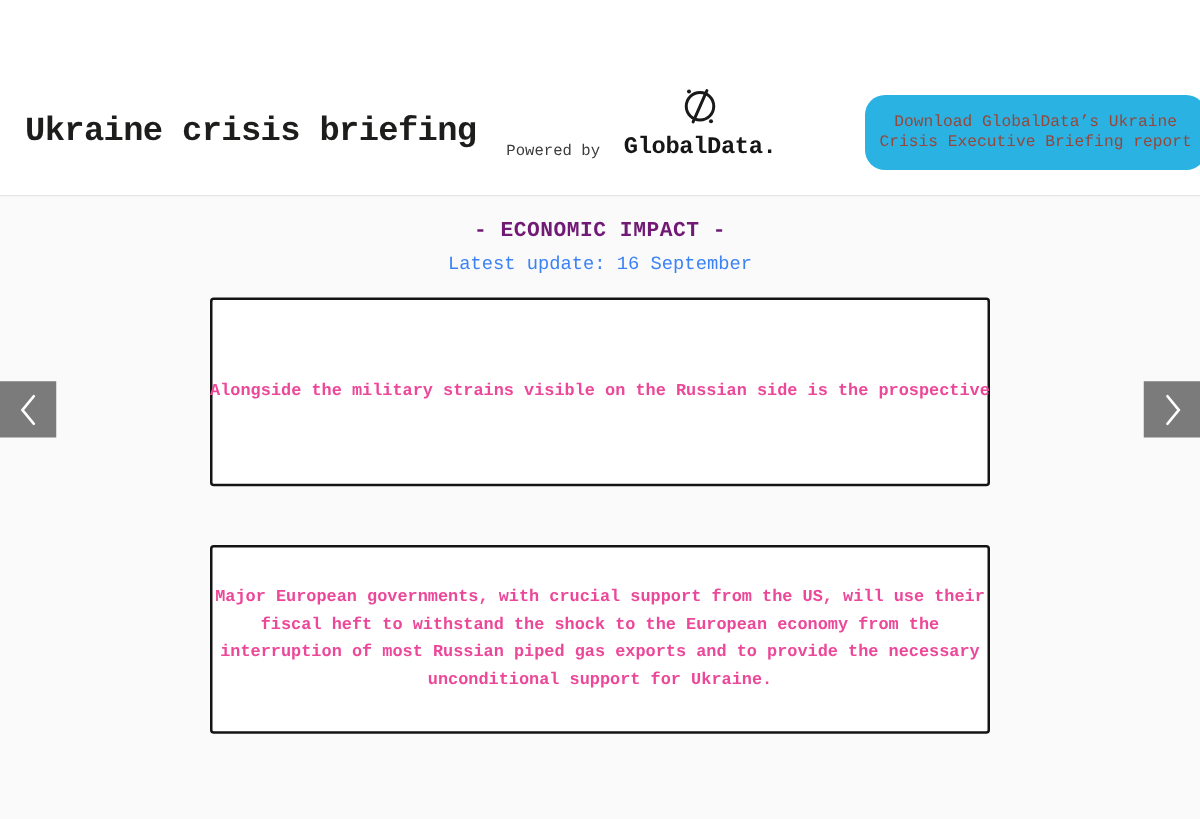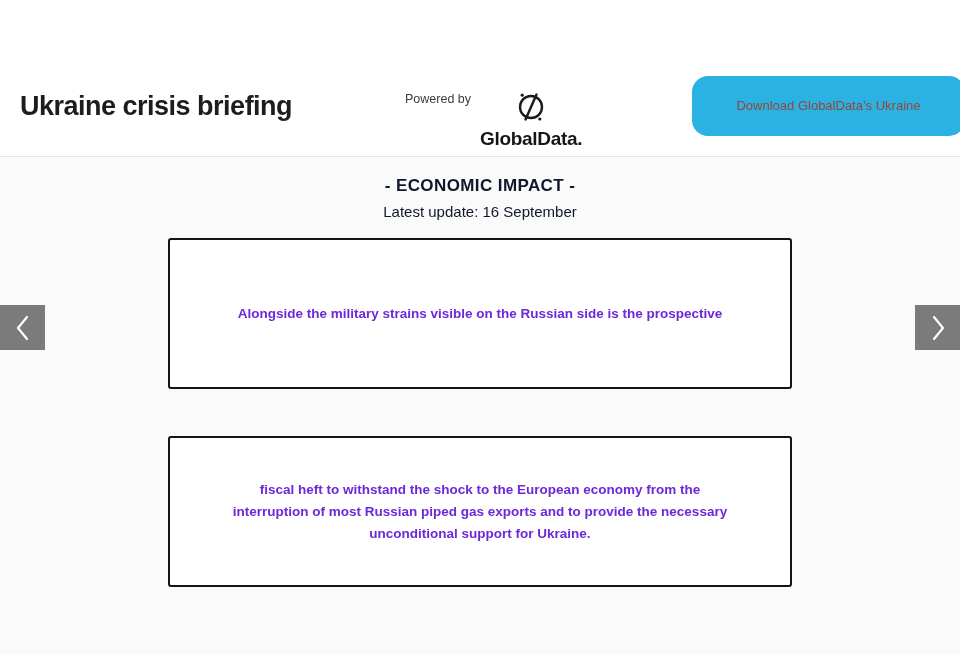--- a/index.html
+++ b/index.html
@@ -1,65 +1,65 @@
 <!DOCTYPE html>
 <html style="--accent-cyan: #2ab2e3; --button-text: #95473a; --arrow-gray: #7b7b7b; --text-dark: #1d1d1b; --card-border: #141414; --divider: #e5e5e5; --main-bg: #fafafa;"><head>
 <meta charset="utf-8">
 <style>
   * { margin:0; padding:0; box-sizing:border-box; }
   html,body { background:#ffffff; }
   .page {
     position:relative; width:960px; height:655px; overflow:hidden;
     background:var(--main-bg, #fafafa);
-    font-family:Liberation Sans, sans-serif;
+    font-family:Liberation Mono, monospace;
     padding-left:12px;
   }
   .header {
     position:absolute; left:0; top:0; width:960px; height:157px;
     background:#ffffff; border-bottom:1px solid var(--divider,#e5e5e5);
   }
   .page-title {
     position:absolute; left:20px; top:91px;
     font-size:27px; line-height:31px; font-weight:bold;
     color:var(--text-dark,#1d1d1b); letter-spacing:-0.5px;
   }
   .powered {
     position:absolute; left:405px; top:92px; height:36px;
-    display:flex; align-items:flex-start; gap:9px;
+    display:flex; align-items:flex-end; gap:19px;
   }
   .powered-label { font-size:12.5px; color:#3c3c3c; }
   .brand-link { display:flex; align-items:center; gap:6px; text-decoration:none; cursor:pointer;flex-direction:column; }
   .brand-text { font-size:19px; font-weight:bold; color:#161616; letter-spacing:-0.3px; }
   .logo-icon { display:block; }
   .download-btn {
     position:absolute; left:692px; top:76px; width:273px; height:60px;
     background:var(--accent-cyan,#2ab2e3); border:none; border-radius:16px;
     cursor:pointer; font-family:inherit;
     color:var(--button-text,#95473a); font-size:13px; line-height:16.5px;
     display:flex; flex-direction:column; align-items:center; justify-content:center;
   }
   .download-btn span { display:block; white-space:nowrap; text-align:center; }
   .section-heading {
     position:absolute; left:0; top:176px; width:100%; text-align:center;
-    font-size:17px; line-height:20px; font-weight:bold; color:#0f172a; letter-spacing:0.4px;
+    font-size:17px; line-height:20px; font-weight:bold; color:#701a75; letter-spacing:0.4px;
   }
   .latest-update {
     position:absolute; left:0; top:202px; width:100%; text-align:center;
-    font-size:15px; line-height:19px; color:#0f172a;
+    font-size:15px; line-height:19px; color:#3b82f6;
   }
   .card {
     position:absolute; left:168px; width:624px; height:151px;
     background:#ffffff; border:2px solid var(--card-border,#141414); border-radius:3px;
     display:flex; flex-direction:column; align-items:center; justify-content:center;
   }
   .card-1 { top:238px; }
   .card-2 { top:436px; }
   .card-line {
     display:block; white-space:nowrap; text-align:center;
-    font-size:13.5px; line-height:22px; font-weight:bold; color:#6d28d9;
+    font-size:13.5px; line-height:22px; font-weight:bold; color:#ec4899;
   }
   .nav-btn {
     position:absolute; top:305px; width:45px; height:45px;
     background:var(--arrow-gray,#7b7b7b); border:none; padding:0; cursor:pointer;
     display:flex; align-items:center; justify-content:center;
   }
   .nav-prev { left:0; }
   .nav-next { left:915px; }
 </style>
 </head>
@@ -78,31 +78,33 @@
           <line x1="20.5" y1="2.5" x2="9.5" y2="27.5" stroke="#1a1a1a" stroke-width="2.4" stroke-linecap="round"></line>
           <circle cx="6.2" cy="3.2" r="1.6" fill="#1a1a1a"></circle>
           <circle cx="23.8" cy="27" r="1.6" fill="#1a1a1a"></circle>
         </svg>
         <span class="brand-text">GlobalData.</span>
       </span>
     </div>
 
     <button class="download-btn">
       <span>Download GlobalData’s Ukraine</span>
+      <span>Crisis Executive Briefing report</span>
     </button>
   </div>
 
   <h2 class="section-heading">- ECONOMIC IMPACT -</h2>
   <p class="latest-update">Latest update: 16 September</p>
 
   <div class="card card-1">
     <span class="card-line">Alongside the military strains visible on the Russian side is the prospective</span>
   </div>
 
   <div class="card card-2">
+    <span class="card-line">Major European governments, with crucial support from the US, will use their</span>
     <span class="card-line">fiscal heft to withstand the shock to the European economy from the</span>
     <span class="card-line">interruption of most Russian piped gas exports and to provide the necessary</span>
     <span class="card-line">unconditional support for Ukraine.</span>
   </div>
 
   <button class="nav-btn nav-prev">
     <svg width="22" height="30" viewBox="0 0 22 30">
       <polyline points="15,4 6,15 15,26" fill="none" stroke="#ffffff" stroke-width="2.2" stroke-linecap="round" stroke-linejoin="miter"></polyline>
     </svg>
   </button>

